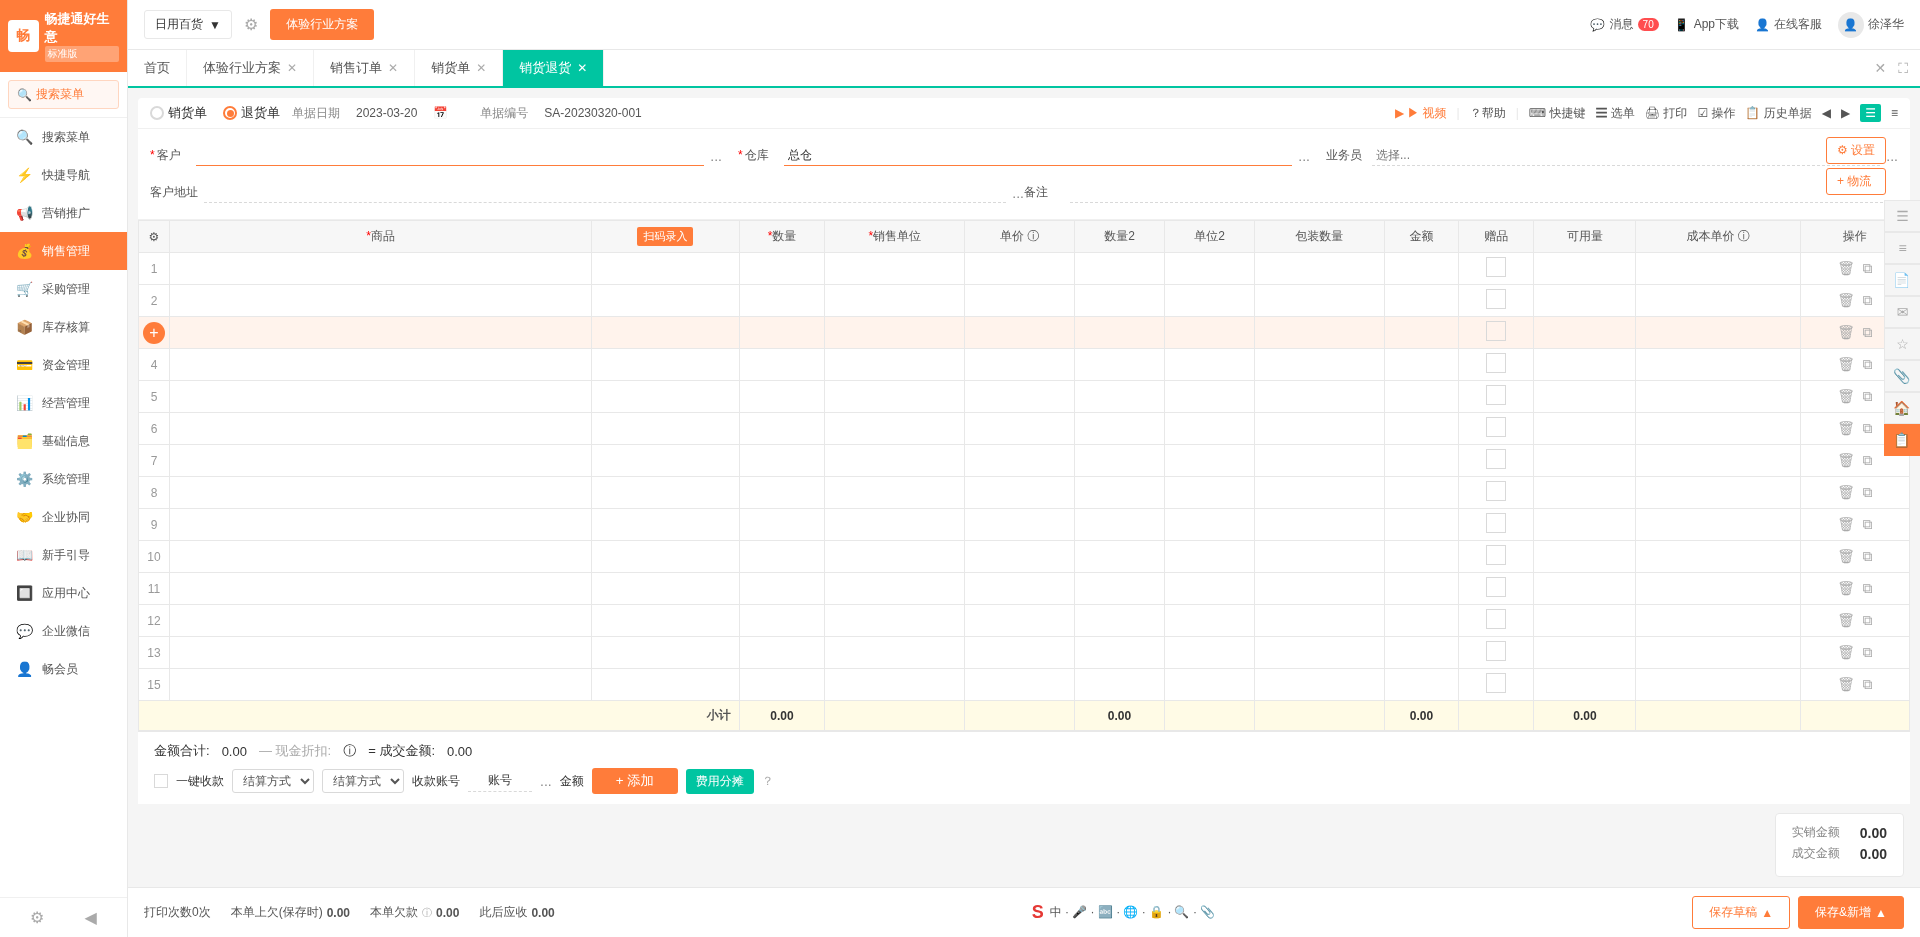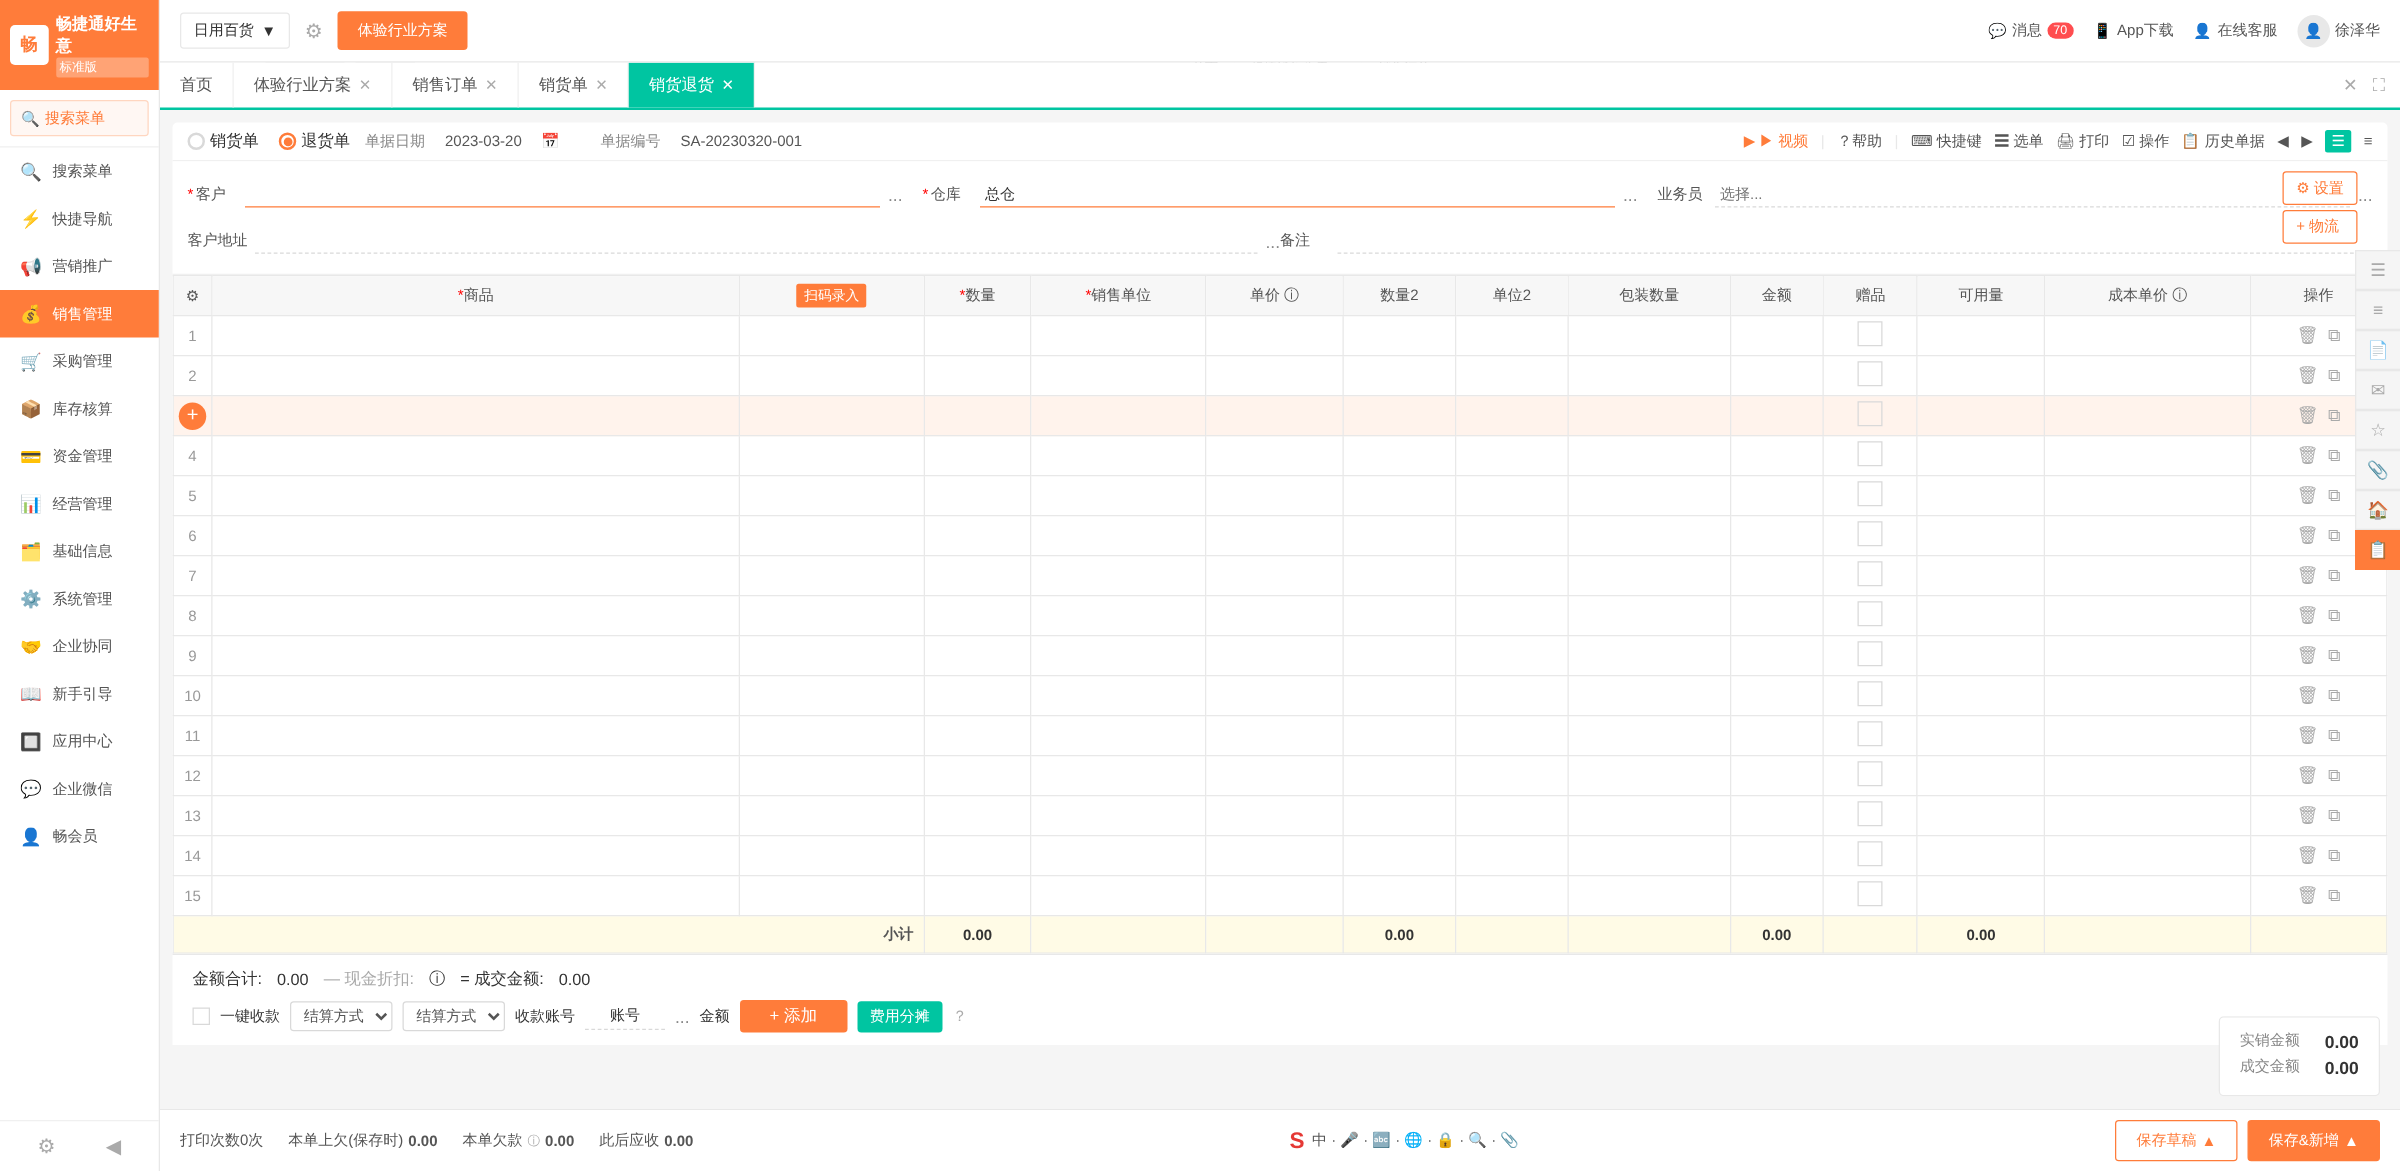--- a/index.html
+++ b/index.html
@@ -688,39 +688,20 @@
         <td></td>
         <td><div class="checkbox-cell"></div></td>
         <td></td>
         <td></td>
         <td>
           <span class="action-icon">🗑</span>
           <span class="action-icon">⧉</span>
         </td>
       </tr>
               <tr>
-        <td class="row-num">14</td>
-        <td></td>
-        <td></td>
-        <td></td>
-        <td></td>
-        <td></td>
-        <td></td>
-        <td></td>
-        <td></td>
-        <td></td>
-        <td><div class="checkbox-cell"></div></td>
-        <td></td>
-        <td></td>
-        <td>
-          <span class="action-icon">🗑</span>
-          <span class="action-icon">⧉</span>
-        </td>
-      </tr>
-              <tr>
         <td class="row-num">15</td>
         <td></td>
         <td></td>
         <td></td>
         <td></td>
         <td></td>
         <td></td>
         <td></td>
         <td></td>
         <td></td>

